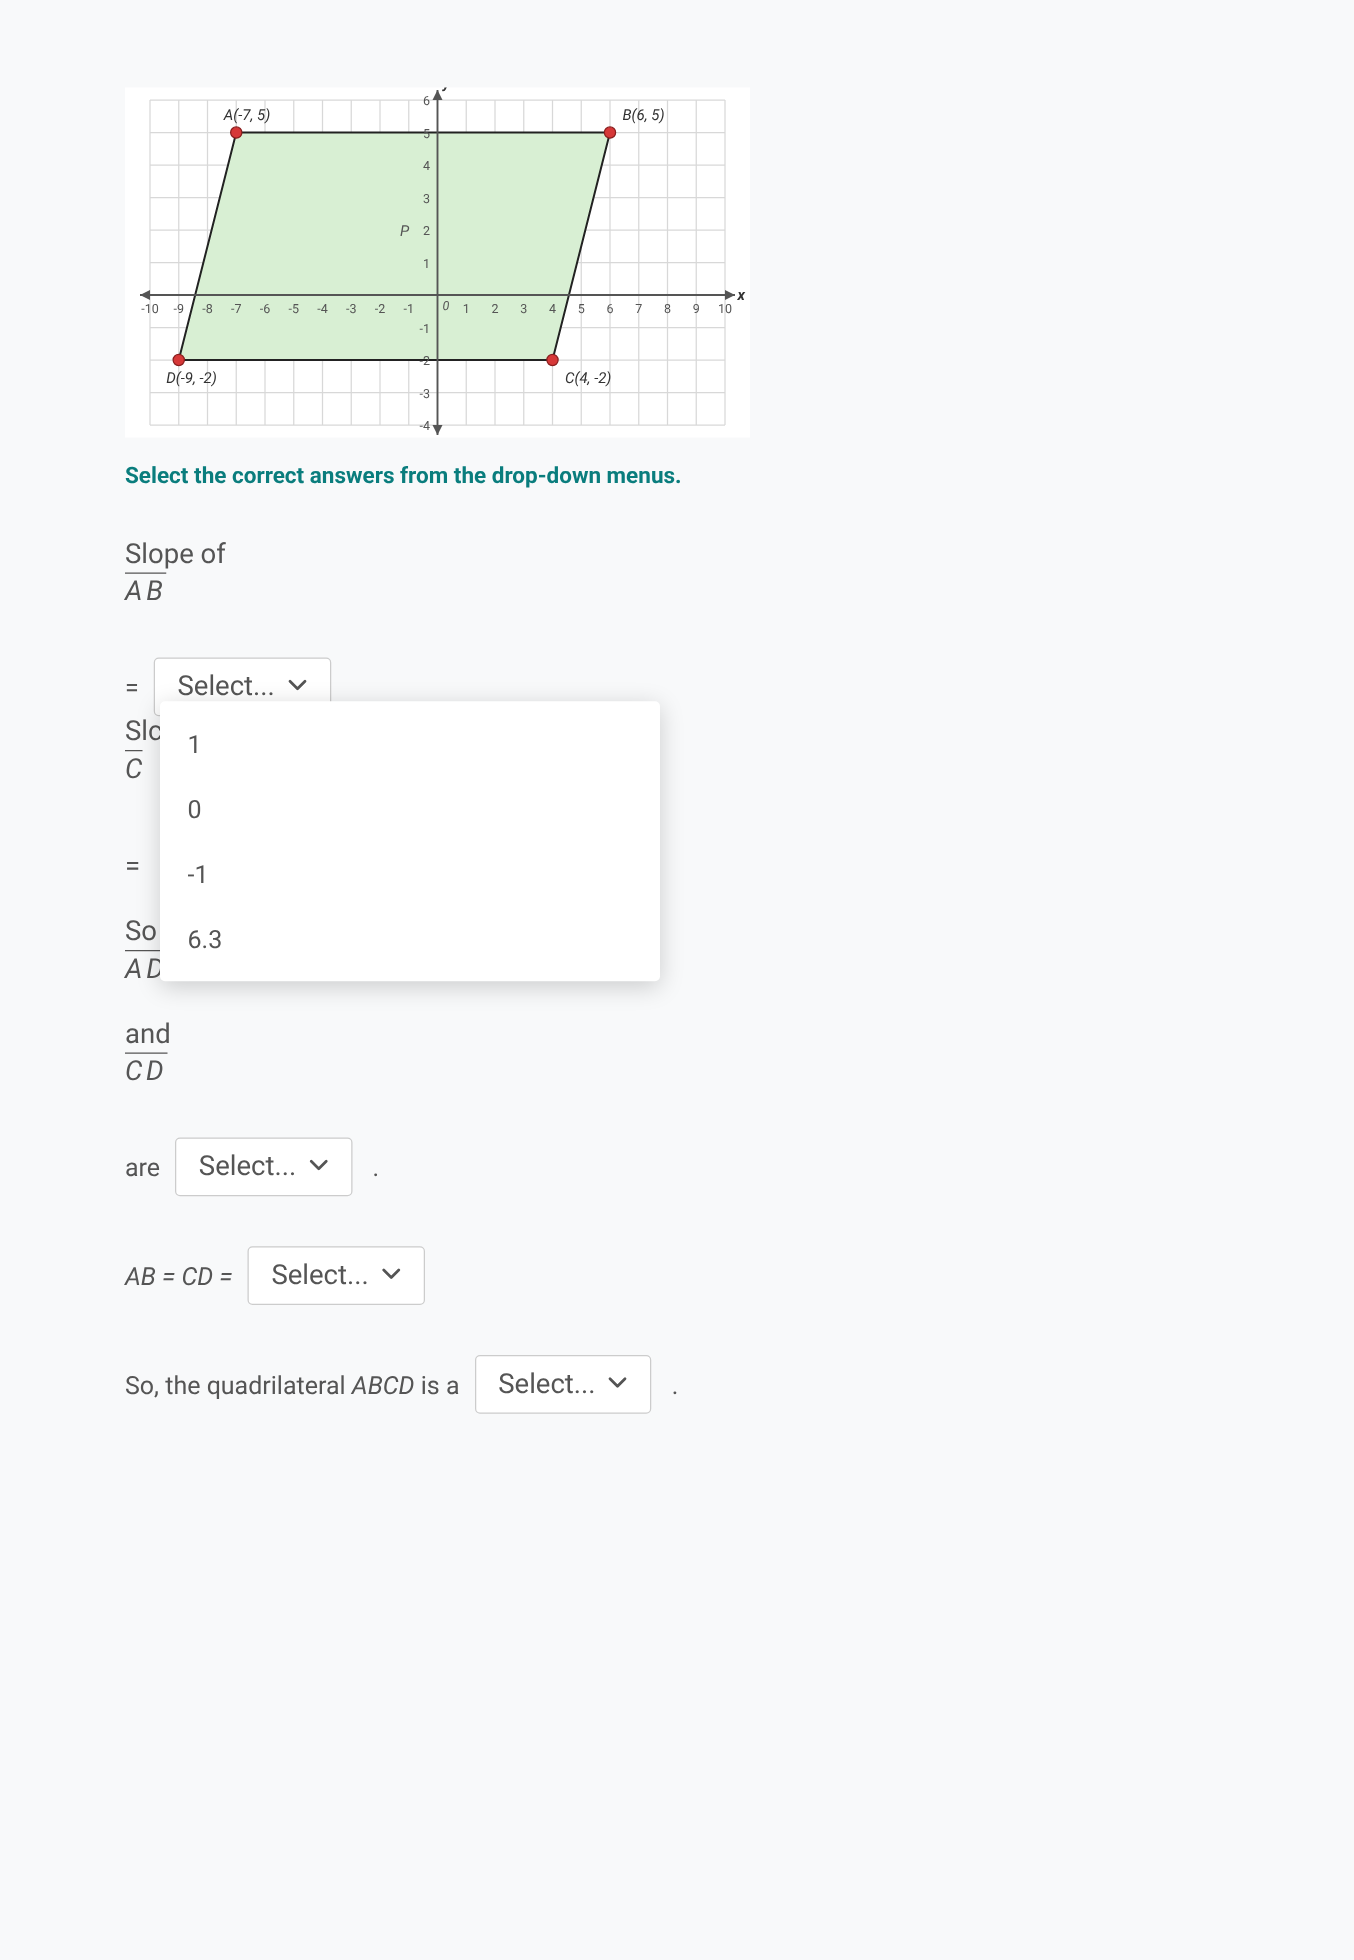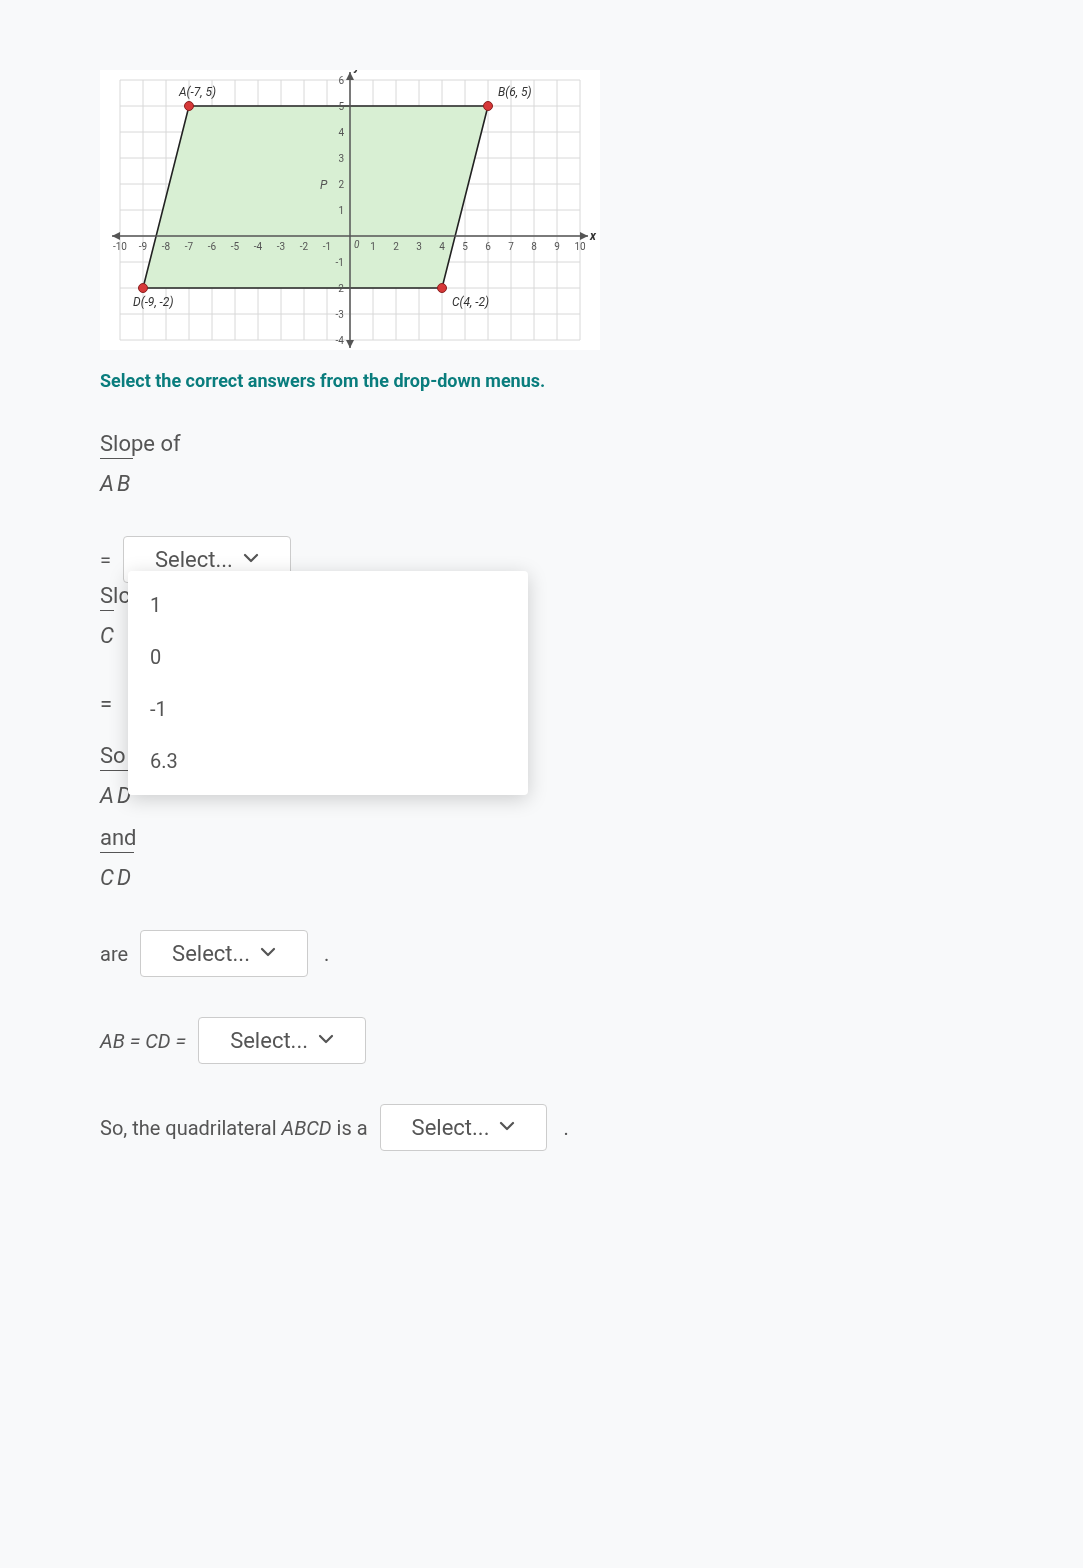--- a/index.html
+++ b/index.html
@@ -32,35 +32,35 @@
   .text-block {
     color: #555;
     font-size: 22px;
     margin-top: 12px;
   }
   .segment {
     display: inline-block;
     border-top: 1.5px solid #555;
     font-style: italic;
     letter-spacing: 3px;
-    padding-top: 12px;
+    padding-top: 2px;
     margin-top: 2px;
   }
   .eq-row {
     display: flex;
     align-items: center;
     gap: 12px;
     margin-top: 30px;
     font-size: 20px;
     color:#555;
   }
   .select-box {
     border: 1px solid #ccc;
     border-radius: 4px;
-    padding: 10px 31px;
+    padding: 10px 18px;
     font-size: 22px;
     color: #555;
     display: inline-flex;
     align-items: center;
     gap: 10px;
     background: #fff;
     cursor: pointer;
     min-width: 140px;
     justify-content: space-between;
   }

